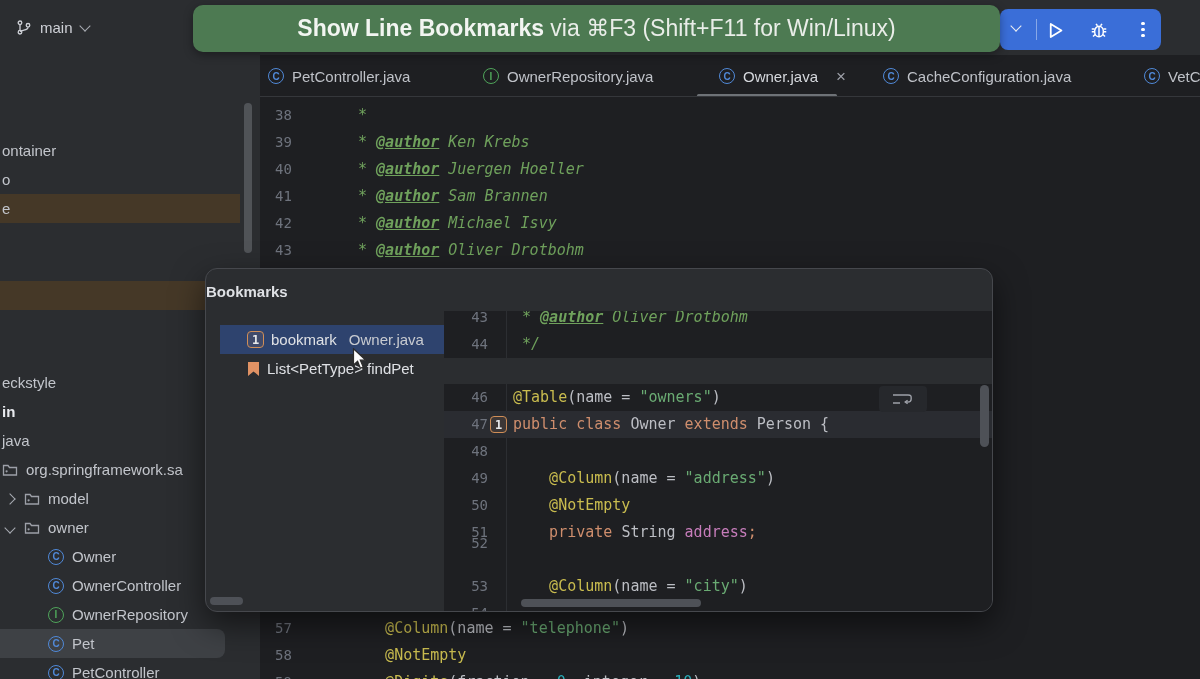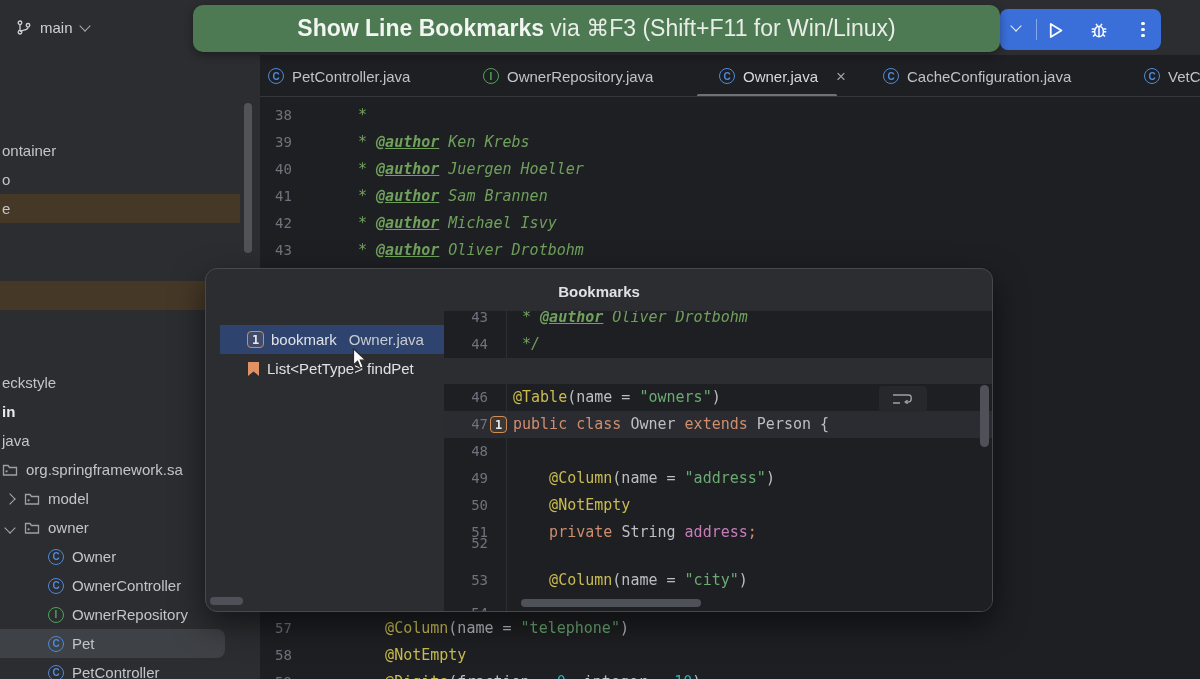--- a/index.html
+++ b/index.html
@@ -68,21 +68,21 @@
   .tk-kw{color:var(--c-keyword,#CF8E6D);}
   .tk-str{color:var(--c-string,#6AAB73);}
   .tk-pln{color:#BCBEC4;}
   .tk-fld{color:var(--c-field,#C77DBB);}
   .tk-num{color:var(--c-number,#2AACB8);}
 
   
   .popup{position:absolute;left:205px;top:268px;width:788px;height:344px;background:#2B2D30;
     border:1px solid #46484D;border-radius:12px;box-shadow:0 12px 32px rgba(0,0,0,.55);
     z-index:20;overflow:hidden;box-sizing:border-box;}
-  .popup-title{position:absolute;left:0;top:14px;width:100%;text-align:center;
+  .popup-title{position:absolute;left:0;top:14px;width:100%;text-align:left;
     font-size:15px;font-weight:bold;color:#DFE1E5;}
   .bm-row{position:absolute;left:14px;width:224px;height:29px;display:flex;align-items:center;
     padding-left:27px;box-sizing:border-box;font-size:15px;color:#DFE1E5;white-space:pre;overflow:hidden;}
   .bm-row.selected{background:var(--c-selection,#2E436E);}
   .bm-desc{margin-left:7px;}
   .bm-loc{margin-left:12px;color:#C8CBD0;}
   .mnm{width:17px;height:17px;border:1.5px solid #D08E57;border-radius:4px;color:#E8E9EB;
     background:rgba(208,142,87,.12);font-size:12px;font-weight:bold;display:inline-flex;
     align-items:center;justify-content:center;box-sizing:border-box;flex:none;
     font-family:"DejaVu Sans Mono",monospace;}
@@ -287,21 +287,21 @@
             <span class="pv-code"><span class="tk-anno">    @NotEmpty</span></span>
           </div>
           <div class="pv-line" style="top: 208px; padding-left: 12px;">
             <span class="pv-num">51</span>
             <span class="pv-code"><span class="tk-kw">    private </span><span class="tk-pln">String </span><span class="tk-fld">address</span><span class="tk-kw">;</span></span>
           </div>
           <div class="pv-line" style="top: 219px;">
             <span class="pv-num">52</span>
             <span class="pv-code"></span>
           </div>
-          <div class="pv-line" style="top: 256px;">
+          <div class="pv-line" style="top: 262px;">
             <span class="pv-num">53</span>
             <span class="pv-code"><span class="tk-anno">    @Column</span><span class="tk-pln">(name = </span><span class="tk-str">"city"</span><span class="tk-pln">)</span></span>
           </div>
           <div class="pv-line" style="top: 289px;">
             <span class="pv-num">54</span>
             <span class="pv-code"></span>
           </div>
         </div>
       <div class="pv-mnm mnm" id="pv-mnm">1</div>
       <div class="wrap-btn">

